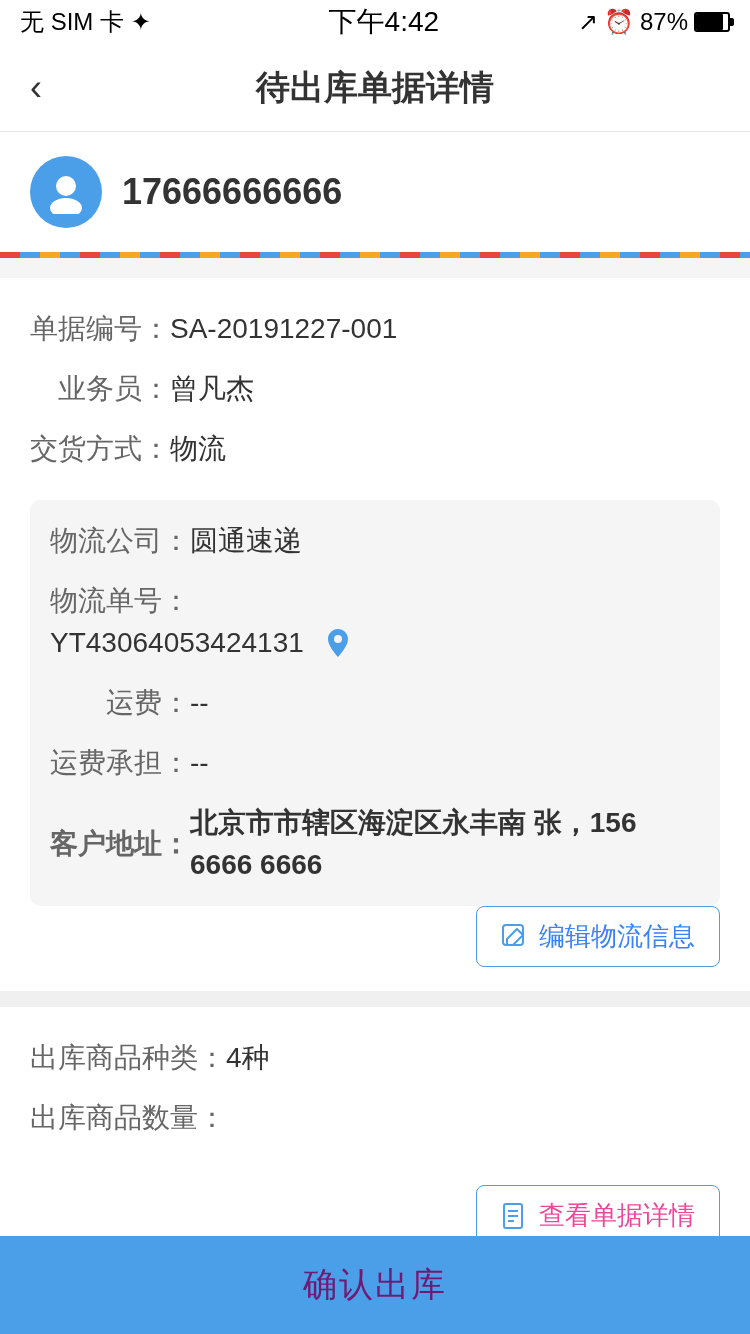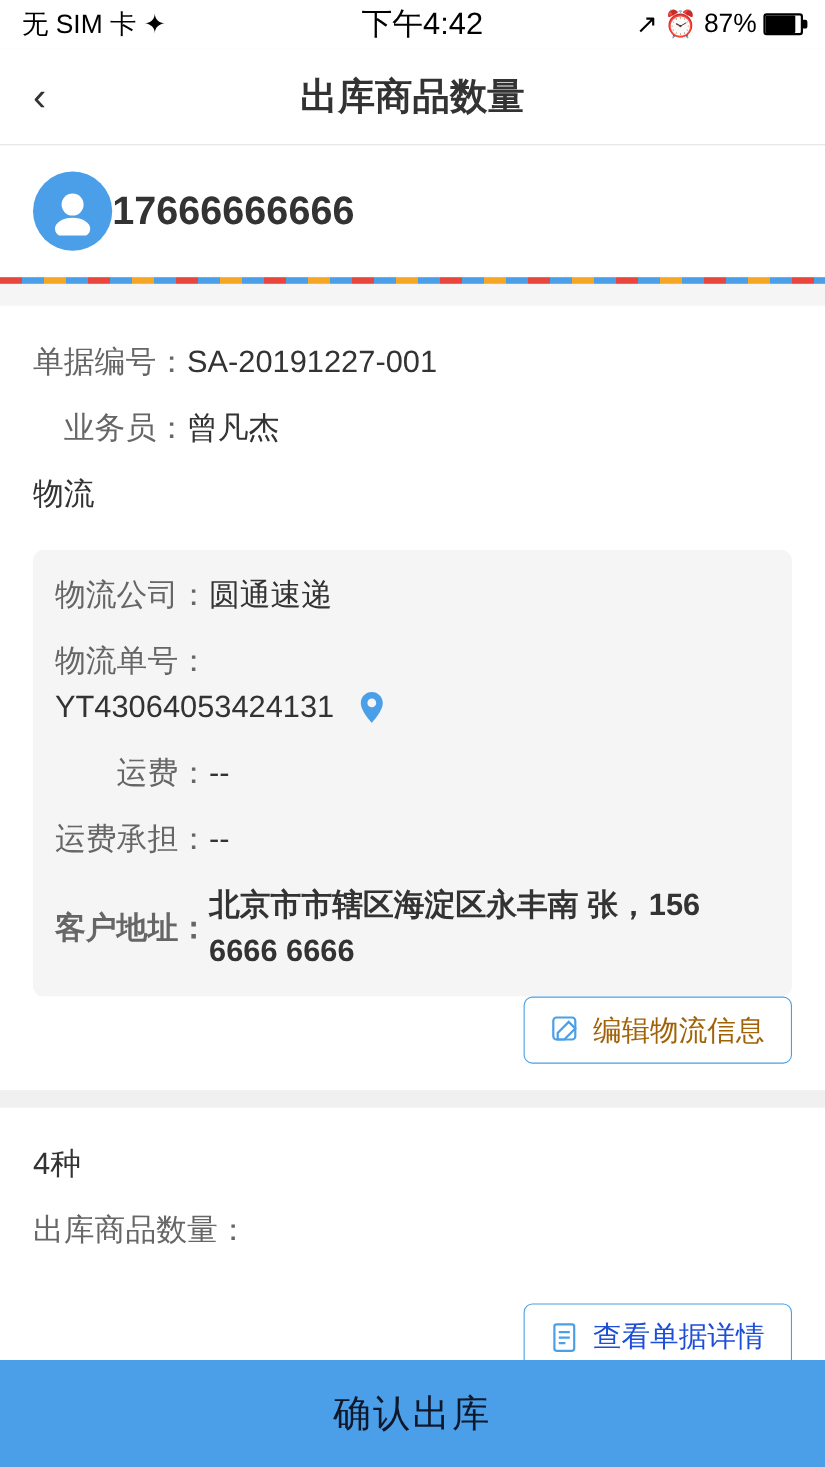--- a/index.html
+++ b/index.html
@@ -52,20 +52,21 @@
       font-weight: 600;
       color: #333;
     }
 
     
     .customer-header {
       background: #fff;
       padding: 24px 30px;
       display: flex;
       align-items: center;
+      gap: 20px;
     }
     .customer-avatar {
       width: 72px;
       height: 72px;
       border-radius: 50%;
       background: #4a9fe8;
       display: flex;
       align-items: center;
       justify-content: center;
       flex-shrink: 0;
@@ -133,21 +134,21 @@
       padding: 0 30px 24px;
       background: #fff;
     }
     .edit-btn-inner {
       display: flex;
       align-items: center;
       gap: 10px;
       border: 1px solid #4a9fe8;
       border-radius: 8px;
       padding: 12px 24px;
-      color: #a16207;
+      color: #3b82f6;
       font-size: 26px;
       cursor: pointer;
     }
 
     
     .gray-separator {
       height: 16px;
       background: #f0f0f0;
     }
 
@@ -165,40 +166,40 @@
       padding: 16px 30px 30px;
       background: #fff;
     }
     .view-detail-btn-inner {
       display: flex;
       align-items: center;
       gap: 10px;
       border: 1px solid #4a9fe8;
       border-radius: 8px;
       padding: 12px 24px;
-      color: #1d4ed8;
+      color: #ec4899;
       font-size: 26px;
       cursor: pointer;
     }
 
     
     .bottom-area {
       position: fixed;
       bottom: 0;
       left: 0;
       width: 750px;
       background: #fff;
     }
 
     .confirm-btn {
       width: 100%;
       height: 98px;
       background: #4a9fe8;
       border: none;
-      color: #0f172a;
+      color: #701a75;
       font-size: 34px;
       font-weight: 500;
       letter-spacing: 2px;
       cursor: pointer;
       display: flex;
       align-items: center;
       justify-content: center;
     }
 
     .content-wrapper {
@@ -230,21 +231,21 @@
     <span>87%</span>
     <span style="display:inline-block;width:36px;height:20px;border:2px solid #000;border-radius:3px;position:relative;">
       <span style="display:block;width:85%;height:100%;background:#000;border-radius:1px;"></span>
       <span style="position:absolute;right:-6px;top:4px;width:4px;height:8px;background:#000;border-radius:0 2px 2px 0;"></span>
     </span>
   </div>
 </div>
 
 <div class="nav-bar">
   <div class="nav-back">‹</div>
-  <div class="nav-title">出库商品数量</div>
+  <div class="nav-title">待出库单据详情</div>
 </div>
 
 <div class="content-wrapper">
 
   <div class="customer-header">
     <div class="customer-avatar">
       <svg class="avatar-icon" viewBox="0 0 44 44" fill="none" xmlns="http://www.w3.org/2000/svg">
         <circle cx="22" cy="16" r="10" fill="white"></circle>
         <ellipse cx="22" cy="38" rx="16" ry="10" fill="white"></ellipse>
       </svg>
@@ -257,20 +258,21 @@
   <div class="section">
     <div class="info-row">
       <span class="info-label">单据编号：</span>
       <span class="info-value">SA-20191227-001</span>
     </div>
     <div class="info-row">
       <span class="info-label">业务员：</span>
       <span class="info-value">曾凡杰</span>
     </div>
     <div class="info-row">
+      <span class="info-label">交货方式：</span>
       <span class="info-value">物流</span>
     </div>
   </div>
 
   <div style="background:#fff; margin-top:0;">
     <div class="logistics-inner">
       <div class="info-row" style="padding:0 20px;justify-content:space-between;">
         <span class="info-label">物流公司：</span>
         <span class="info-value">圆通速递</span>
       </div>
@@ -307,20 +309,21 @@
         </svg>
         <span>编辑物流信息</span>
       </div>
     </div>
   </div>
 
   <div class="gray-separator"></div>
 
   <div class="goods-section">
     <div class="info-row">
+      <span class="info-label">出库商品种类：</span>
       <span class="info-value">4种</span>
     </div>
     <div class="info-row">
       <span class="info-label">出库商品数量：</span>
     </div>
   </div>
 
   <div class="view-detail-btn">
     <div class="view-detail-btn-inner">
       <svg width="28" height="28" viewBox="0 0 28 28" fill="none" xmlns="http://www.w3.org/2000/svg">

